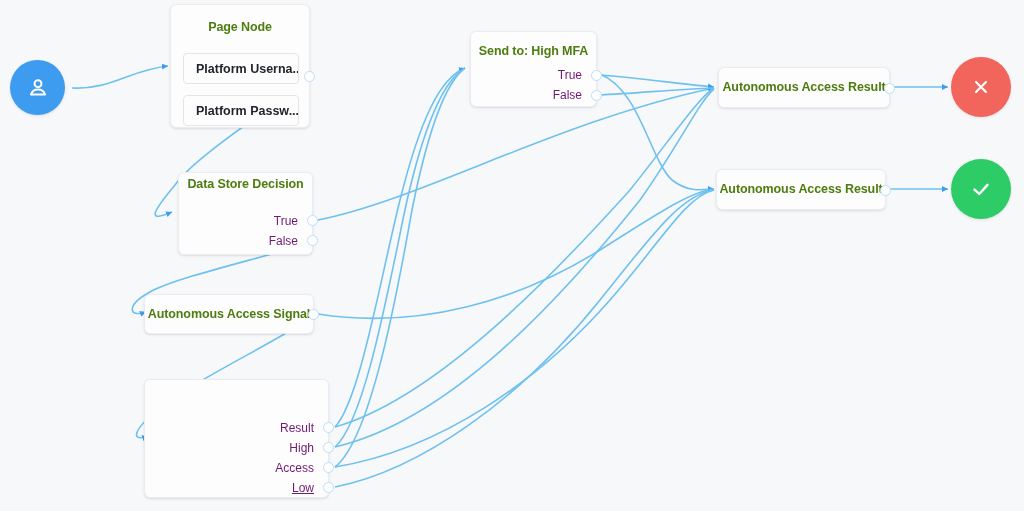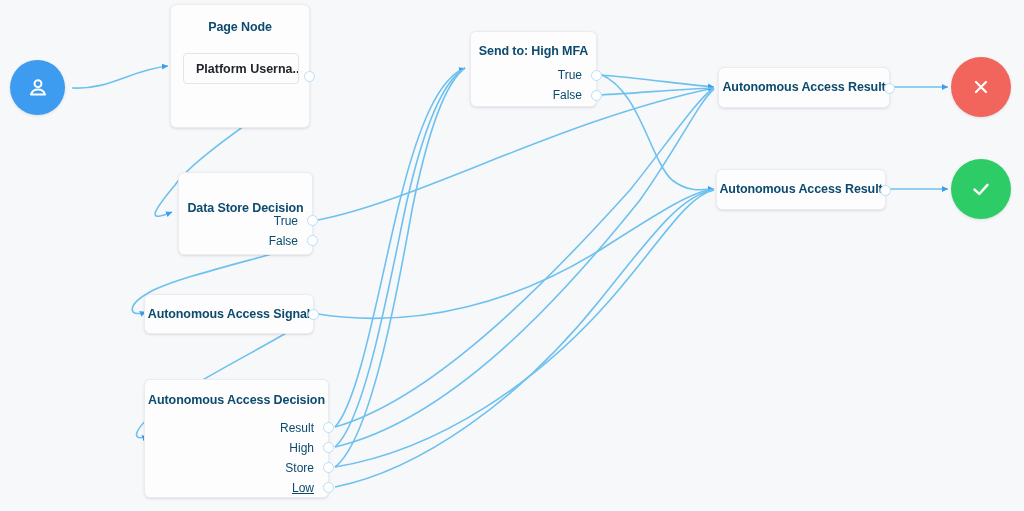--- a/index.html
+++ b/index.html
@@ -34,21 +34,21 @@
     position: absolute;
     box-sizing: border-box;
     background: #fdfdfd;
     border: 1px solid #ececf0;
     border-radius: 6px;
     box-shadow: 0 1px 3px rgba(40, 50, 70, 0.10), 0 1px 1px rgba(40,50,70,0.04);
   }
   .node-title {
     font-size: 12.5px;
     font-weight: bold;
-    color: #0c4a6e;
+    color: #4d7c0f;
     text-align: center;
     letter-spacing: -0.1px;
     white-space: nowrap;
   }
   .field {
     box-sizing: border-box;
     background: #fdfdfd;
     border: 1px solid #e3e5e9;
     border-radius: 4px;
     font-size: 12.5px;
@@ -57,21 +57,21 @@
     display: flex;
     align-items: center;
     padding-left: 12px;
     white-space: nowrap;
     overflow: hidden;
   }
   .port-label {
     position: absolute;
     right: 14px;
     font-size: 12px;
-    color: #0c4a6e;
+    color: #701a75;
     text-align: right;
     white-space: nowrap;
   }
   .port-dot {
     position: absolute;
     width: 11px;
     height: 11px;
     box-sizing: border-box;
     border-radius: 50%;
     background: #ffffff;
@@ -145,43 +145,45 @@
         <path d="M5.5 18 C6.5 14.6 9 13.4 12 13.4 C15 13.4 17.5 14.6 18.5 18 z"></path>
       </svg>
     </span>
   </div>
 
   <div class="node" style="left:170px; top:4px; width:140px; height:124px;">
     <div class="node-title" style="margin-top:15px;">Page Node</div>
     <div class="field" style="position:absolute; left:12px; top:48px; width:116px; height:31px;">
       <span>Platform Userna...</span>
     </div>
+    <div class="field" style="position:absolute; left:12px; top:90px; width:116px; height:31px;">
+      <span>Platform Passw...</span>
+    </div>
     <div class="port-dot" style="right:-6px; top:66px;"></div>
   </div>
 
   <div class="node" style="left:178px; top:172px; width:135px; height:83px;">
-    <div class="node-title" style="margin-top:28px;">Data Store Decision</div>
+    <div class="node-title" style="margin-top:4px;">Data Store Decision</div>
     <div class="port-label" style="top:41px;">True</div>
     <div class="port-dot" style="right:-6px; top:42px;"></div>
     <div class="port-label" style="top:61px;">False</div>
     <div class="port-dot" style="right:-6px; top:62px;"></div>
   </div>
 
   <div class="node" style="left:144px; top:294px; width:170px; height:40px;">
     <div class="node-title" style="margin-top:12px;">Autonomous Access Signal</div>
     <div class="port-dot" style="right:-6px; top:14px;"></div>
   </div>
 
   <div class="node" style="left:144px; top:379px; width:185px; height:119px;">
-    <div class="node-title" style="margin-top:13px;">Autonomous Access Decision</div>
     <div class="port-label" style="top:41px;">Result</div>
     <div class="port-dot" style="right:-6px; top:42px;"></div>
     <div class="port-label" style="top:61px;text-align:center;">High</div>
     <div class="port-dot" style="right:-6px; top:62px;"></div>
-    <div class="port-label" style="top:81px;">Store</div>
+    <div class="port-label" style="top:81px;">Access</div>
     <div class="port-dot" style="right:-6px; top:82px;"></div>
     <div class="port-label" style="top:101px;text-decoration:underline;">Low</div>
     <div class="port-dot" style="right:-6px; top:102px;"></div>
   </div>
 
   <div class="node" style="left:470px; top:31px; width:127px; height:76px;">
     <div class="node-title" style="margin-top:12px;">Send to: High MFA</div>
     <div class="port-label" style="top:36px;">True</div>
     <div class="port-dot" style="right:-6px; top:38px;"></div>
     <div class="port-label" style="top:56px;">False</div>

